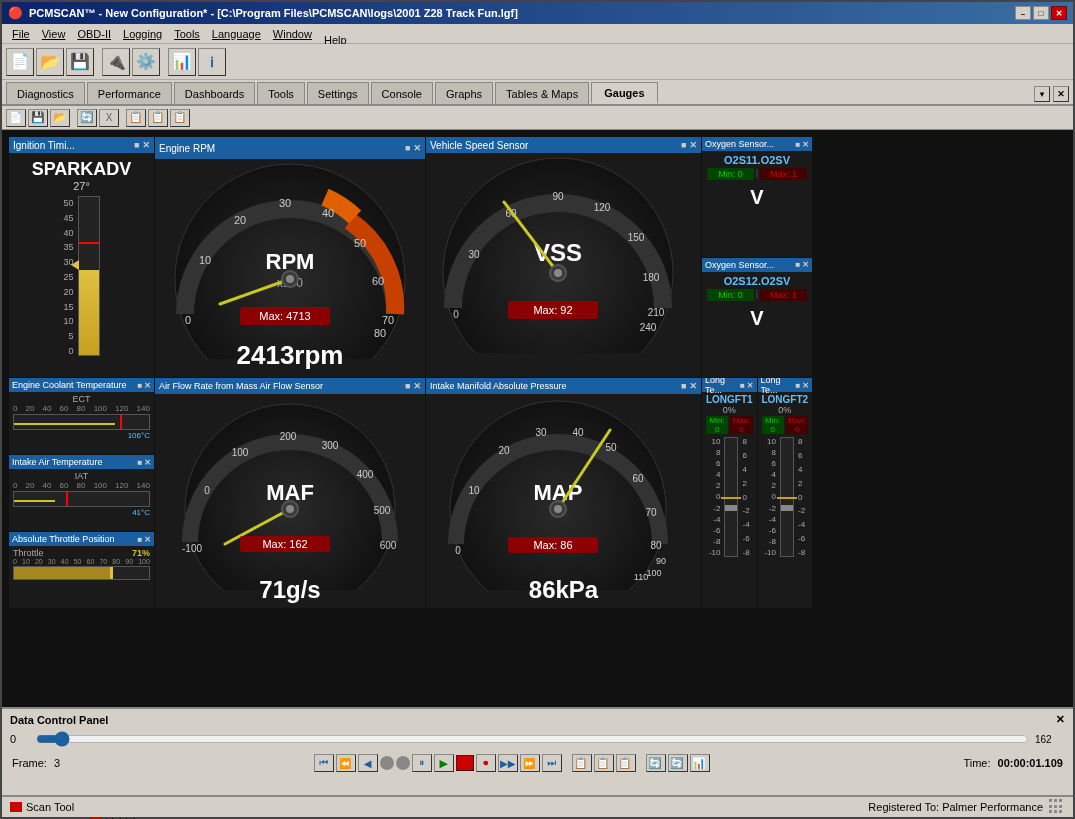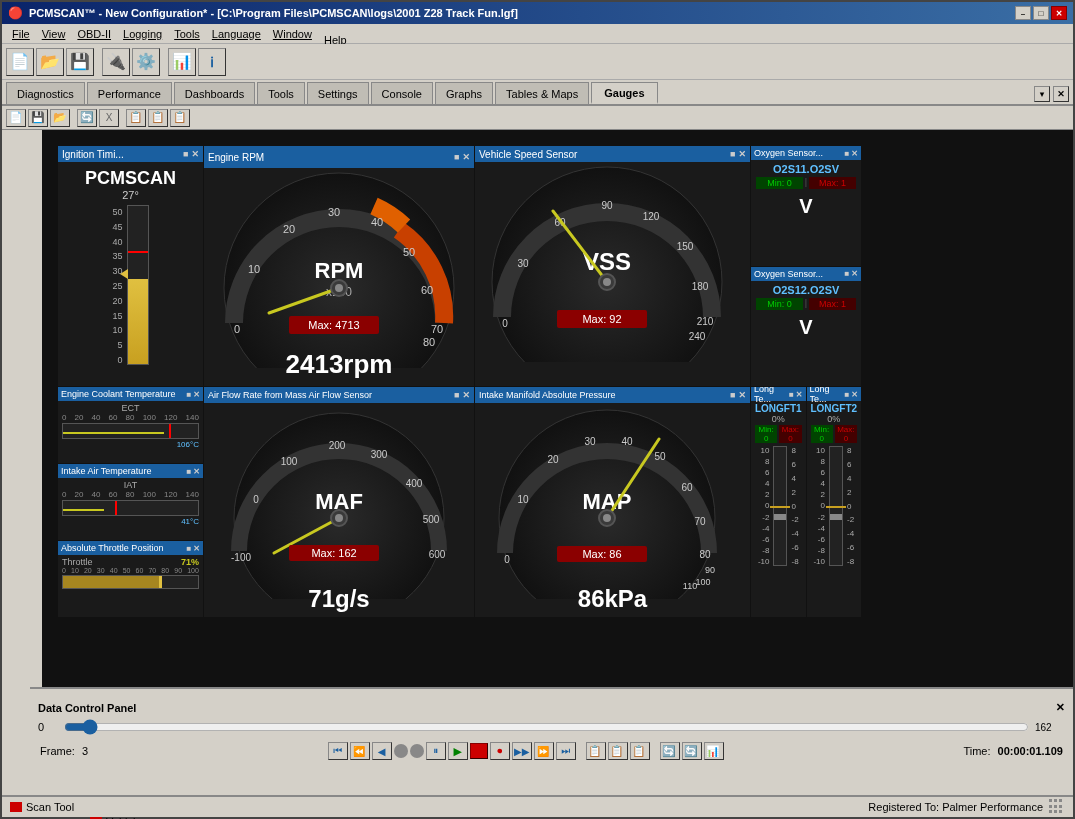--- a/index.html
+++ b/index.html
@@ -68,30 +68,30 @@
     <div style="width:20px;height:18px;background:#d4d0c8;border:1px outset #888;display:flex;align-items:center;justify-content:center;font-size:11px;cursor:pointer;">📂</div>
     <div style="width:3px;"></div>
     <div style="width:20px;height:18px;background:#d4d0c8;border:1px outset #888;display:flex;align-items:center;justify-content:center;font-size:11px;cursor:pointer;">🔄</div>
     <div style="width:20px;height:18px;background:#d4d0c8;border:1px outset #888;display:flex;align-items:center;justify-content:center;font-size:10px;cursor:pointer;color:#666;">X</div>
     <div style="width:3px;"></div>
     <div style="width:20px;height:18px;background:#d4d0c8;border:1px outset #888;display:flex;align-items:center;justify-content:center;font-size:11px;cursor:pointer;">📋</div>
     <div style="width:20px;height:18px;background:#d4d0c8;border:1px outset #888;display:flex;align-items:center;justify-content:center;font-size:11px;cursor:pointer;">📋</div>
     <div style="width:20px;height:18px;background:#d4d0c8;border:1px outset #888;display:flex;align-items:center;justify-content:center;font-size:11px;cursor:pointer;">📋</div>
   </div>
 
-  <div style="flex:1;display:grid;grid-template-columns:145px 270px 275px 110px;grid-template-rows:240px 230px;background:#111;gap:1px;padding:16px;min-height:0;margin-left:40px;">
+  <div style="flex:1;display:grid;grid-template-columns:145px 270px 275px 110px;grid-template-rows:240px 230px;background:#111;gap:1px;padding:7px;min-height:0;">
 
     <div style="background:#1a1a1a;overflow:hidden;display:flex;flex-direction:column;">
       <div style="background:#1a5fa0;color:white;font-size:10px;height:16px;display:flex;align-items:center;padding:0 4px;">
         <span style="flex:1;overflow:hidden;">Ignition Timi...</span>
         <span style="color:#ccc;font-size:9px;cursor:pointer;margin-right:3px;">■</span>
         <span style="color:#ccc;font-size:9px;cursor:pointer;font-weight:bold;">✕</span>
       </div>
       <div style="flex:1;display:flex;flex-direction:column;align-items:center;justify-content:flex-start;padding:4px 2px;">
-        <div style="color:white;font-size:18px;font-weight:bold;text-align:center;margin-top:2px;">PCMSCAN</div>
+        <div style="color:white;font-size:18px;font-weight:bold;text-align:center;margin-top:2px;">SPARKADV</div>
         <div style="color:#ccc;font-size:11px;text-align:center;margin-bottom:4px;">27°</div>
 
         <div style="display:flex;justify-content:center;align-items:flex-start;gap:4px;flex:1;width:100%;">
 
           <div style="display:flex;flex-direction:column;justify-content:space-between;height:160px;color:#aaa;font-size:9px;text-align:right;padding-top:2px;">
             <span>50</span>
               <span>45</span>
               <span>40</span>
               <span>35</span>
               <span>30</span>
@@ -499,21 +499,21 @@
                 <span>-6</span>
                 <span>-8</span>
             </div>
           </div>
         </div>
       </div>
     </div>
 
   </div>
 
-  <div style="background:#d4d0c8;border-top:2px solid #888;padding:12px 8px;height:108px;margin-left:28px;">
+  <div style="background:#d4d0c8;border-top:2px solid #888;padding:4px 8px;height:88px;">
     <div style="display:flex;align-items:center;justify-content:space-between;margin-bottom:4px;">
       <span style="font-size:11px;font-weight:bold;">Data Control Panel</span>
       <span style="font-size:11px;cursor:pointer;font-weight:bold;">✕</span>
     </div>
     <div style="display:flex;align-items:center;gap:6px;margin-bottom:6px;">
       <span style="font-size:11px;width:20px;">0</span>
       <input type="range" min="0" max="162" value="3" style="flex: 1 1 0%; height: 18px; accent-color: rgb(26, 95, 160);">
       <span style="font-size:10px;width:30px;text-align:left;">162</span>
     </div>
     <div style="display:flex;align-items:center;justify-content:space-between;padding:0 2px;">

